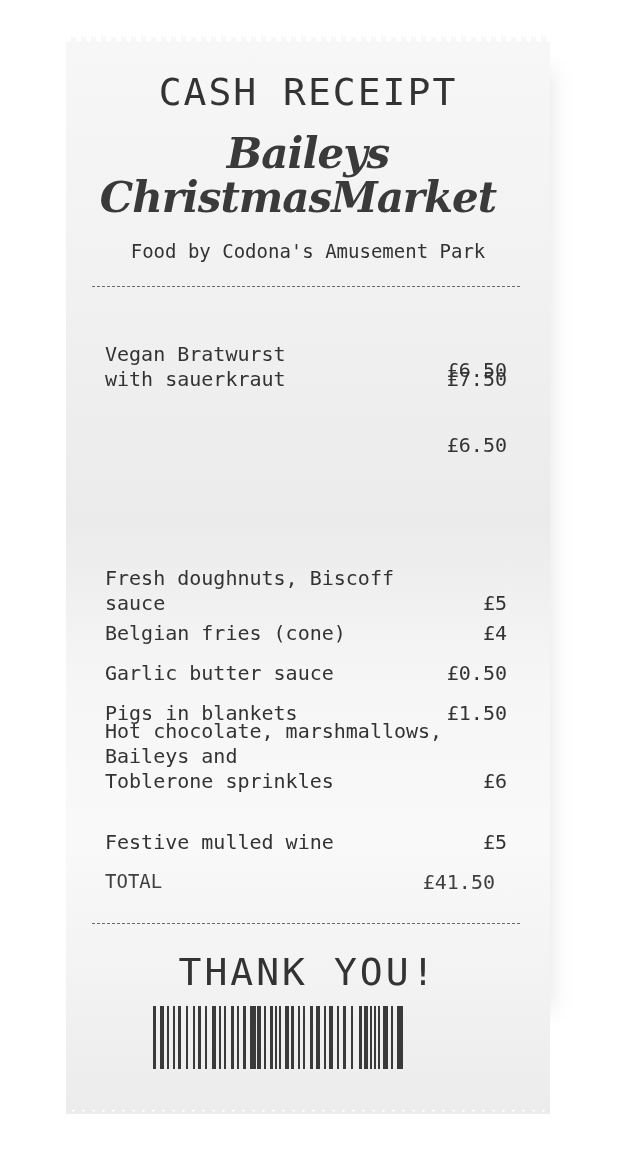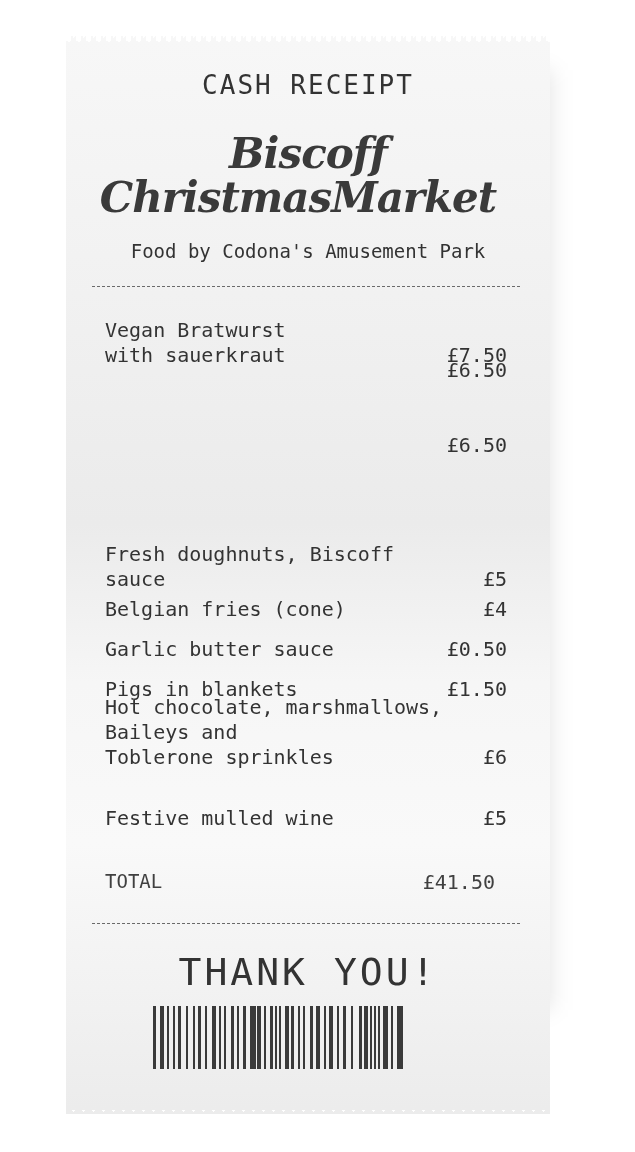--- a/index.html
+++ b/index.html
@@ -25,42 +25,42 @@
     background-image: linear-gradient(135deg, transparent 50%, #f7f7f7 50%), linear-gradient(225deg, transparent 50%, #f7f7f7 50%);
     background-position: 0 0, 5px 0;
   }
   .teeth-bottom {
     top: 1106px;
     background-image: linear-gradient(45deg, #ececec 50%, transparent 50%), linear-gradient(-45deg, #ececec 50%, transparent 50%);
     background-position: 0 0, 5px 0;
   }
   .title {
     position: absolute; left: 66px; width: 484px; top: 70px; text-align: center;
-    font-size: 26px; letter-spacing: 2px; color: #333;
+    font-size: 38px; letter-spacing: 2px; color: #333;
   }
   .brand {
     position: absolute; left: 66px; width: 484px; top: 132px; text-align: center;
     font-family: "DejaVu Serif", "Liberation Serif", serif; font-style: italic; font-weight: bold;
     font-size: 42px; line-height: 44px; color: #3a3a3a; letter-spacing: -1px;
   }
   .brand .l2 { display:block; margin-left: -20px; }
   .subtitle {
     position: absolute; left: 66px; width: 484px; top: 240px; text-align: center;
     font-size: 19px; color: #333;
   }
   .sep {
     position: absolute; left: 92px; width: 428px; height: 0;
     border-top: 1.5px dashed #6a6a6a;
   }
   .items { position: absolute; left: 105px; width: 402px; top: 318px; }
   .item {
     position: absolute; left: 0; width: 402px;
     font-size: 20px; line-height: 25px; color: #333;
   }
-  .item .name { white-space: pre-line; width: 330px; }
+  .item .name { white-space: pre-line; width: 330px; margin-top: 24px; }
   .item .price { position: absolute; right: 0; bottom: 0; }
   .total { position: absolute; left: 105px; width: 402px; top: 870px; font-size: 19px; color: #404040; }
   .total .price { position: absolute; right: 12px; top: 0; font-size: 20px; }
   .thanks {
     position: absolute; left: 66px; width: 484px; top: 950px; text-align: center;
     font-size: 38px; letter-spacing: 3px; color: #333;
   }
   .barcode {
     position: absolute; left: 153px; top: 1006px; width: 300px; height: 63px; display: flex;
   }
@@ -70,21 +70,21 @@
 <body>
 
 <div class="shadow"></div>
 <div class="paper"></div>
 <div class="teeth-top"></div>
 <div class="teeth-bottom"></div>
 
 <div class="title">CASH RECEIPT</div>
 
 <div class="brand">
-  <span>Biscoff</span>
+  <span>Baileys</span>
   <span class="l2">ChristmasMarket</span>
 </div>
 
 <div class="subtitle">Food by Codona's Amusement Park</div>
 
 <div class="sep" style="top:286px;"></div>
 
 <div class="items">
   <div class="item" style="top:0px;">
     <div class="name">Vegan Bratwurst

